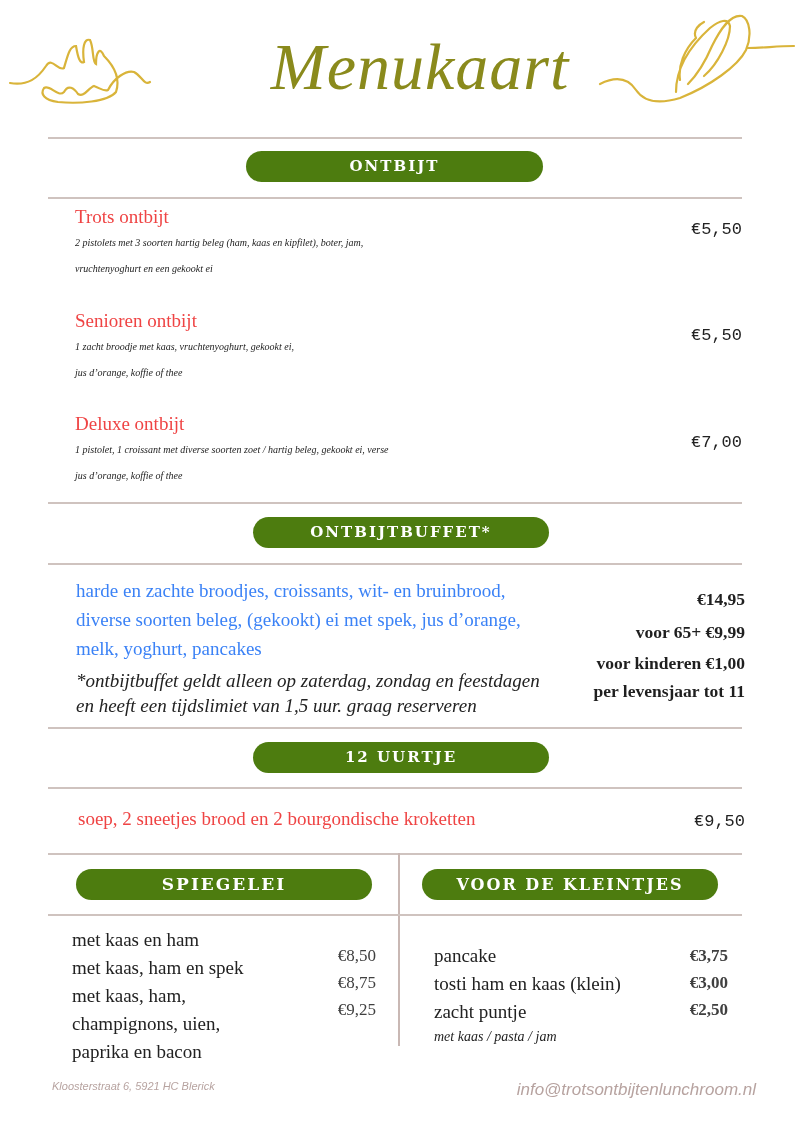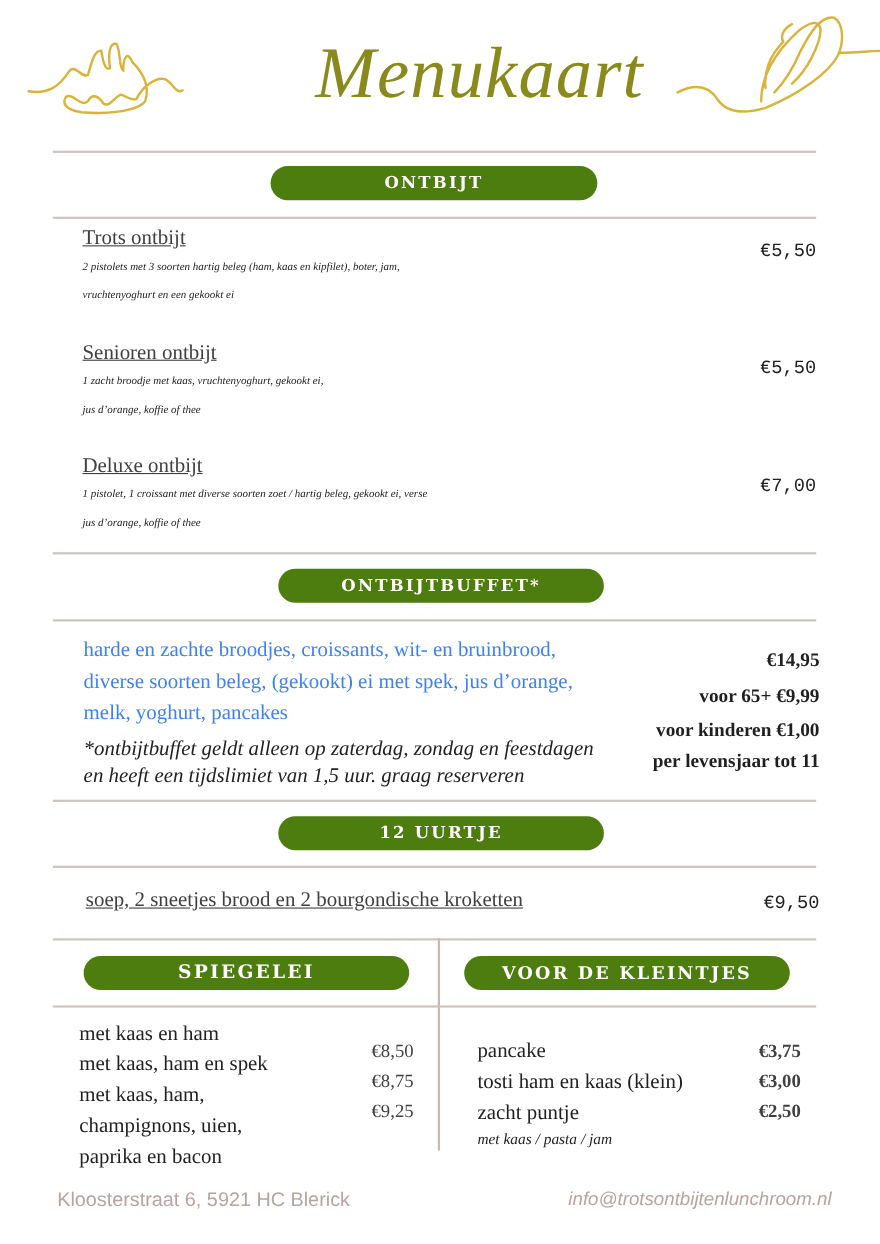--- a/index.html
+++ b/index.html
@@ -1,49 +1,49 @@
 <!DOCTYPE html>
 <html><head>
 <meta charset="utf-8">
 <style>
   * { box-sizing: border-box; margin: 0; padding: 0; }
   html, body { width: 800px; height: 1131px; background: #ffffff; overflow: hidden; }
   body { position: relative; font-family: "DejaVu Serif", "Liberation Serif", serif; color: #1f1f1f; }
 
-  .header { position: absolute; left: 16px; top: 0; width: 642px; height: 130px; }
+  .header { position: absolute; left: 0; top: 0; width: 642px; height: 130px; }
   .title {
     position: absolute; left: 250px; top: 22px; width: 340px; height: 90px;
     font-family: "Liberation Serif", serif; font-style: italic;
     font-size: 66px; color: #8a8a1c; letter-spacing: 1px; text-align: center; line-height: 90px;
   }
   .bread-left { position: absolute; left: 8px; top: 28px; }
   .bread-right { position: absolute; left: 580px; top: 10px; }
 
   .hr { position: absolute; height: 1.5px; background: #cfc3bf; }
   .vr { position: absolute; width: 1.5px; background: #c9b8b4; }
 
   .pill {
     position: absolute; height: 31px; border-radius: 16px; background: #4d7c0f;
     color: #ffffff; font-family: "DejaVu Serif", serif; font-weight: bold;
     font-size: 15px; letter-spacing: 2px; text-align: center; line-height: 31px;
   }
 
-  .item-name { position: absolute; font-family: "Liberation Serif", serif; font-size: 19px; color: #404040; text-decoration: underline; }
+  .item-name { position: absolute; font-family: "Liberation Serif", serif; font-size: 19px; color: #ef4444; }
   .item-desc { position: absolute; font-family: "Liberation Serif", serif; font-style: italic; font-size: 10px; color: #222; line-height: 26px; }
   .price { position: absolute; font-family: Liberation Mono, monospace; font-size: 17px; color: #222; text-align: left; }
 
   .buffet-text { position: absolute; left: 76px; top: 576px; font-family: "Liberation Serif", serif; font-size: 19px; line-height: 29px; color: #3b82f6; }
   .buffet-note { position: absolute; left: 76px; top: 668px; font-family: "Liberation Serif", serif; font-style: italic; font-size: 19px; line-height: 25px; color: #222; }
   .buffet-prices { position: absolute; right: 55px; top: 583px; text-align: right; font-family: "Liberation Serif", serif; font-size: 17.5px; line-height: 33px; color: #1f1f1f; font-weight: bold; }
   .buffet-prices div:nth-child(3), .buffet-prices div:nth-child(4) { line-height: 28px; }
 
   .list { position: absolute; font-family: "Liberation Serif", serif; font-size: 19px; line-height: 28px; color: #222; }
   .plist { position: absolute; font-family: "Liberation Serif", serif; font-size: 17px; line-height: 27px; color: #404040; text-align: right; }
 
-  .footer-addr { position: absolute; left: 52px; top: 1080px; font-family: "Liberation Sans", sans-serif; font-size: 18px; color: #b7a3a0; }
+  .footer-addr { position: absolute; left: 52px; top: 1080px; font-family: "Liberation Sans", sans-serif; font-style: italic; font-size: 11px; color: #b7a3a0; }
   .footer-mail { position: absolute; right: 44px; top: 1080px; font-family: "Liberation Sans", sans-serif; font-style: italic; font-size: 17px; color: #b7a3a0; }
 </style>
 </head>
 <body>
 
 <div class="header">
   <svg class="bread-left" width="210" height="80" viewBox="0 0 210 80">
     <path d="M2 55 C20 58 30 50 38 38 C44 28 50 44 56 40 C60 26 62 18 68 18 C70 30 72 36 76 34 C74 20 76 10 82 12 C86 20 84 34 88 36 C88 24 92 18 96 28 C108 40 112 52 108 64 C100 74 70 76 50 74 C36 72 32 66 36 60 C42 56 50 70 56 64 C60 56 66 60 70 66 C76 70 80 60 86 58 C92 60 96 64 100 62 C106 50 118 42 126 44 C134 48 136 58 142 54" fill="none" stroke="#d9b43a" stroke-width="2.2" stroke-linecap="round"></path>
   </svg>
   <div class="title">Menukaart</div>

